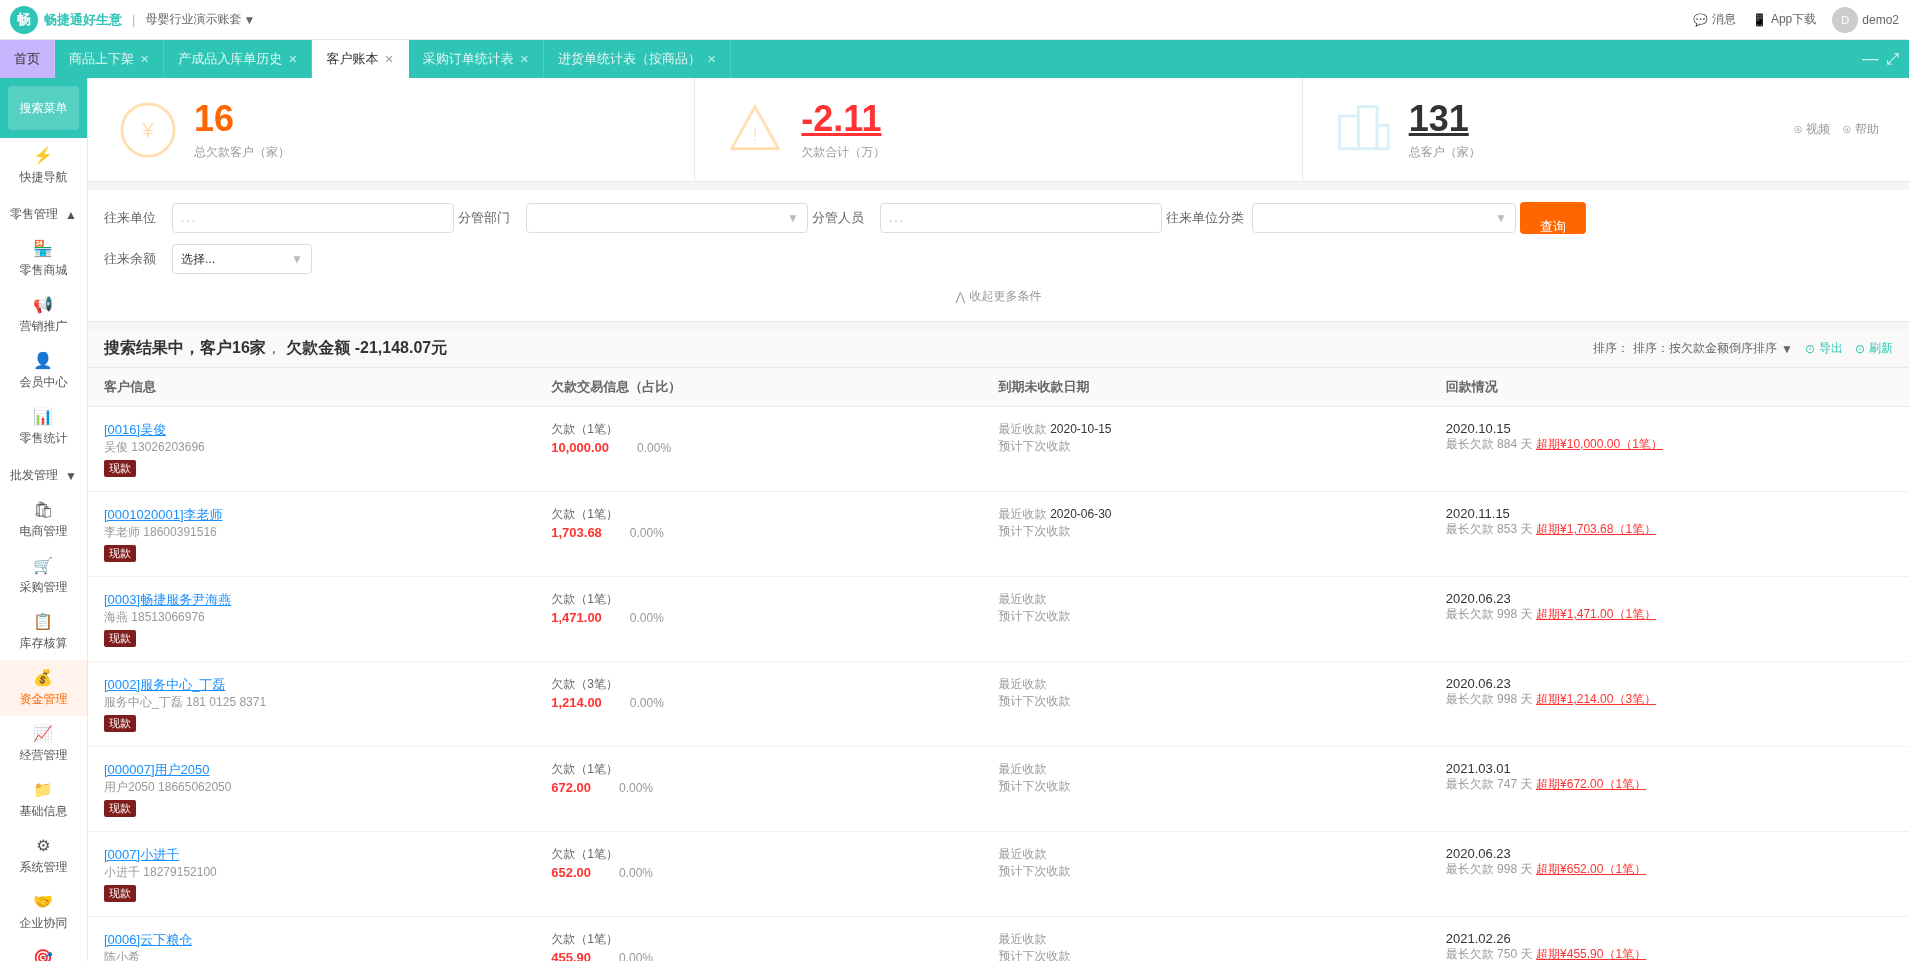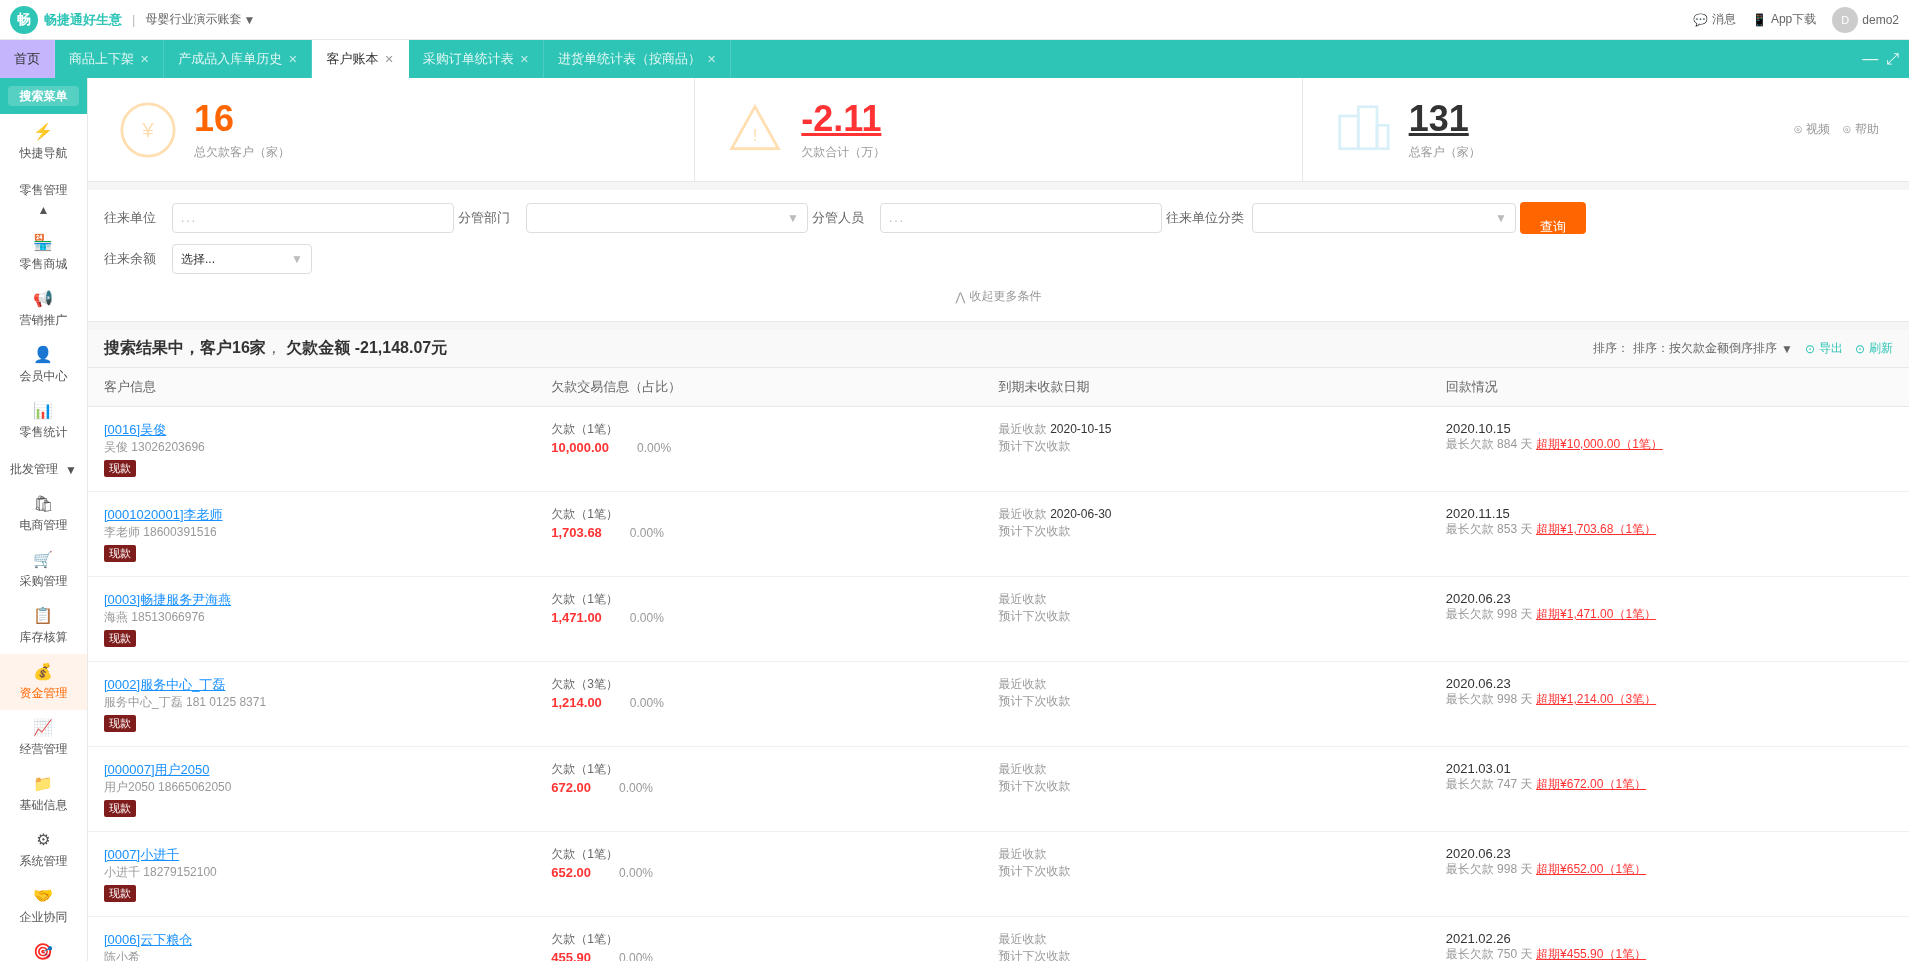--- a/index.html
+++ b/index.html
@@ -24,21 +24,21 @@
     .nav-tab.active .close-btn { color: #999; }
     .nav-tabs-right { margin-left: auto; display: flex; align-items: center; padding: 0 10px; gap: 8px; }
     .nav-tabs-right span { color: rgba(255,255,255,0.9); font-size: 16px; cursor: pointer; }
 
     
     .main-layout { display: flex; height: calc(961px - 78px); }
 
     
     .sidebar { width: 88px; background: #fff; border-right: 1px solid #e8e8e8; display: flex; flex-direction: column; overflow-y: auto; }
     .sidebar-search { padding: 8px; background: #2ec5b6; }
-    .sidebar-search-btn { width: 100%; height: 20px; background: rgba(255,255,255,0.2); border: none; color: #fff; border-radius: 4px; font-size: 12px; cursor: pointer; font-weight: bold; }
+    .sidebar-search-btn { width: 100%; height: 44px; background: rgba(255,255,255,0.2); border: none; color: #fff; border-radius: 4px; font-size: 12px; cursor: pointer; }
     .sidebar-item { padding: 8px 10px; cursor: pointer; color: #555; font-size: 12px; display: flex; flex-direction: column; align-items: center; text-align: center; gap: 4px; }
     .sidebar-item.active { background: #fff3ec; color: #ff6600; }
     .sidebar-item .s-icon { font-size: 16px; }
     .sidebar-divider { height: 1px; background: #f0f0f0; margin: 2px 0; }
 
     
     .content { flex: 1; overflow-y: auto; background: #f5f5f5; }
 
     
     .stats-row { display: flex; background: #fff; border-bottom: 1px solid #e8e8e8; }
@@ -70,21 +70,21 @@
     
     .result-bar { background: #f9f9f9; padding: 8px 16px; display: flex; align-items: center; justify-content: space-between; border-bottom: 1px solid #e8e8e8; margin-top: 8px; }
     .result-info { color: #666; font-size: 16px; }
     .result-info span { color: #333; font-weight: bold; }
     .result-actions { display: flex; align-items: center; gap: 12px; font-size: 12px; color: #666; }
     .sort-select { display: flex; align-items: center; gap: 4px; cursor: pointer; }
     .action-btn { display: flex; align-items: center; gap: 4px; cursor: pointer; color: #2ec5b6; }
 
     
     .data-table { width: 100%; background: #fff; }
-    .table-header { display: grid; grid-template-columns: 2fr 2fr 2fr 2fr; padding: 10px 16px; background: #fafafa; border-bottom: 1px solid #e8e8e8; font-weight: normal; color: #666; font-size: 13px; }
+    .table-header { display: grid; grid-template-columns: 2fr 2fr 2fr 2fr; padding: 10px 16px; background: #fafafa; border-bottom: 1px solid #e8e8e8; font-weight: bold; color: #666; font-size: 13px; }
     .table-row { display: grid; grid-template-columns: 2fr 2fr 2fr 2fr; padding: 14px 16px; border-bottom: 1px solid #f0f0f0; background: #fff; align-items: start; }
     .customer-name { color: #1890ff; cursor: pointer; font-size: 13px; text-decoration: underline; }
     .customer-id { color: #999; font-size: 12px; }
     .tag-xian { display: inline-block; background: #7f1d1d; color: #fff; font-size: 11px; padding: 1px 5px; border-radius: 2px; margin-top: 4px; }
     .debt-amount { color: #ff3333; font-size: 13px; font-weight: bold; }
     .debt-count { color: #666; font-size: 12px; }
     .debt-ratio { color: #999; font-size: 12px; margin-left: 20px; }
     .collection-text { color: #999; font-size: 12px; }
     .collection-date { color: #333; font-size: 12px; }
     .overdue-link { color: #ff3333; font-size: 12px; cursor: pointer; text-decoration: underline; }
@@ -161,21 +161,21 @@
 
   <div class="sidebar">
     <div class="sidebar-search">
       <button class="sidebar-search-btn">搜索菜单</button>
     </div>
     <div class="sidebar-item">
       <span class="s-icon">⚡</span>
       <span>快捷导航</span>
     </div>
     <div class="sidebar-divider"></div>
-    <div class="sidebar-item" style="flex-direction:column;justify-content:space-between;">
+    <div class="sidebar-item" style="flex-direction:row;justify-content:space-between;">
       <span>零售管理</span>
       <span>▲</span>
     </div>
     <div class="sidebar-item">
       <span class="s-icon">🏪</span>
       <span>零售商城</span>
     </div>
     <div class="sidebar-item">
       <span class="s-icon">📢</span>
       <span>营销推广</span>

